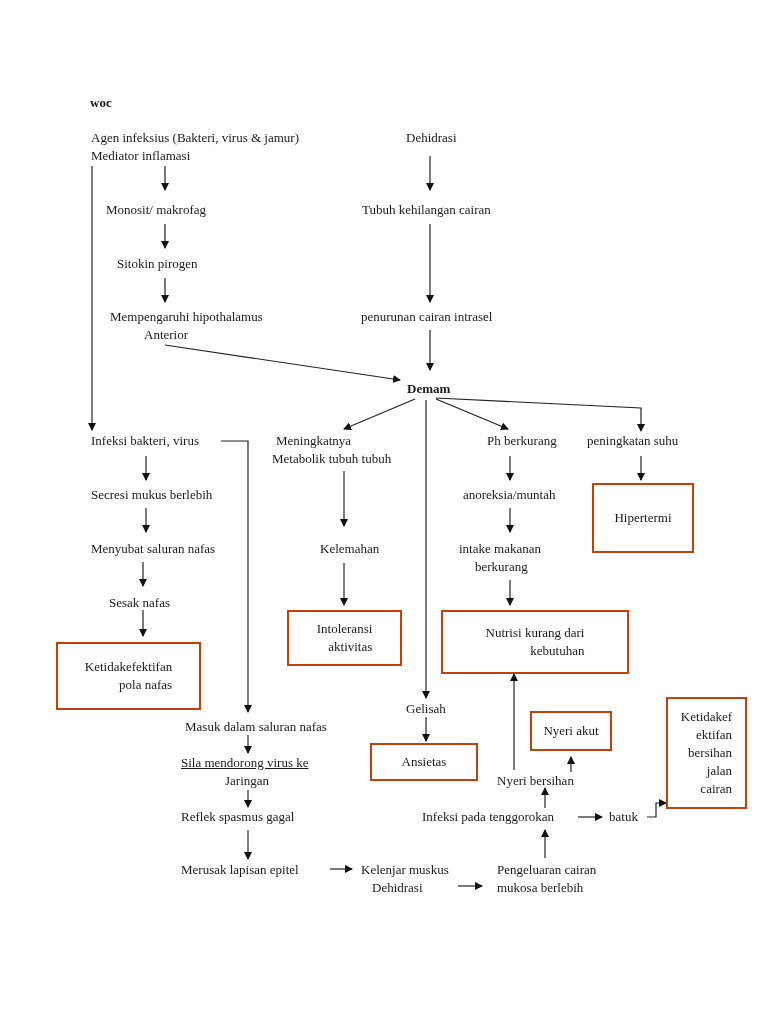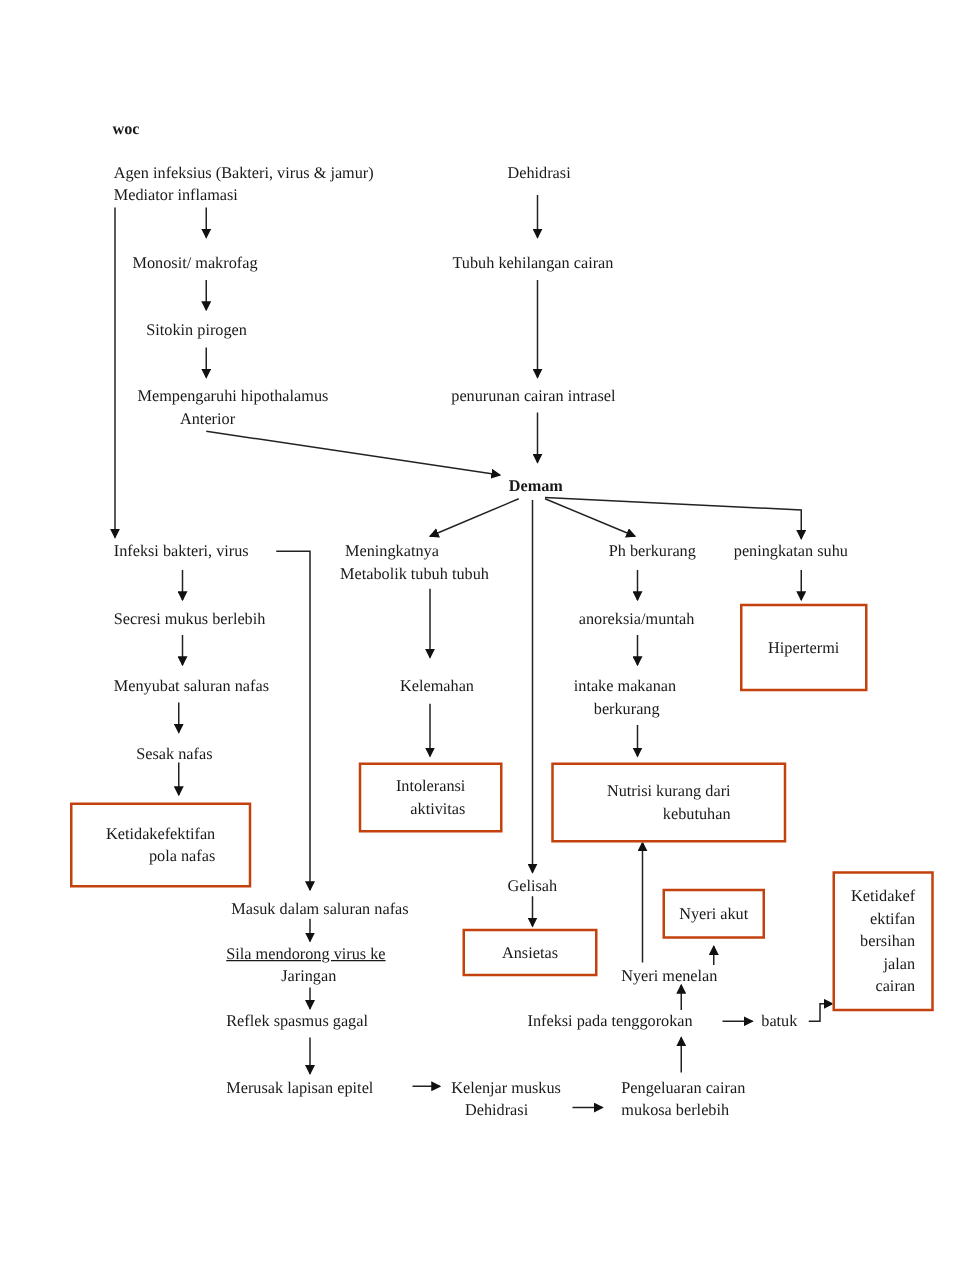--- a/index.html
+++ b/index.html
@@ -104,21 +104,21 @@
 <div class="box" style="left:441px;top:610px;width:188px;height:64px;">Nutrisi kurang dari
 kebutuhan</div>
 
 <div class="t" style="left:587px;top:432px;">peningkatan suhu</div>
 <div class="box" style="left:592px;top:483px;width:102px;height:70px;">Hipertermi</div>
 
 <div class="t" style="left:406px;top:700px;">Gelisah</div>
 <div class="box" style="left:370px;top:743px;width:108px;height:38px;">Ansietas</div>
 
 <div class="box" style="left:530px;top:711px;width:82px;height:40px;">Nyeri akut</div>
-<div class="t" style="left:497px;top:772px;">Nyeri menelan</div>
+<div class="t" style="left:497px;top:772px;">Nyeri bersihan</div>
 
 <div class="box" style="left:666px;top:697px;width:81px;height:112px;">Ketidakef
 ektifan
 bersihan
 jalan
 cairan</div>
 
 <div class="t" style="left:185px;top:718px;">Masuk dalam saluran nafas</div>
 <div class="t" style="left:181px;top:754px;text-decoration:underline;">Sila mendorong virus ke</div>
 <div class="t" style="left:225px;top:772px;">Jaringan</div>

